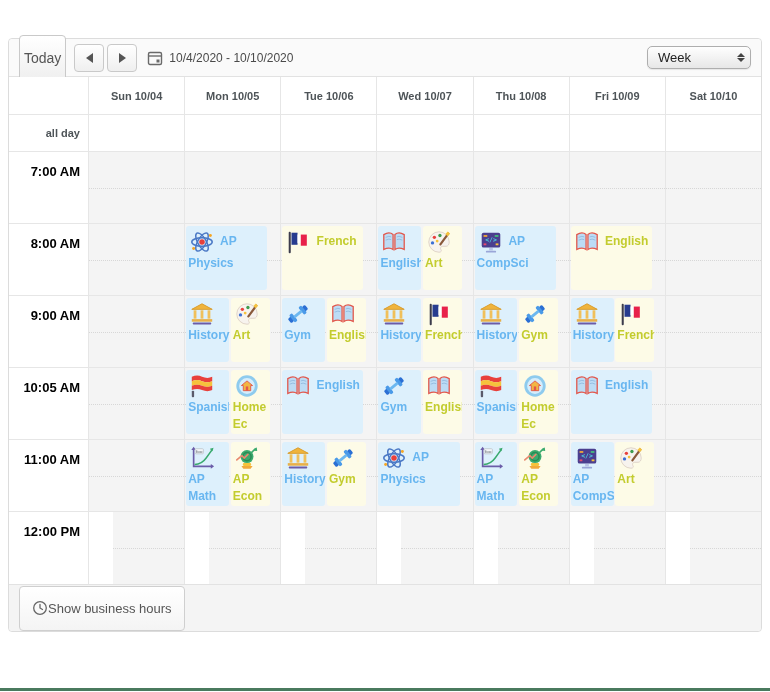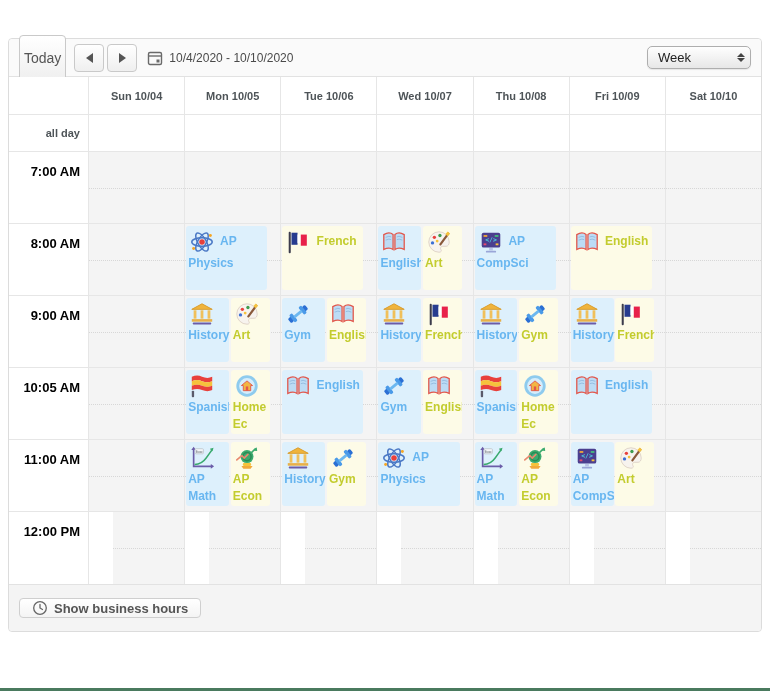--- a/index.html
+++ b/index.html
@@ -69,22 +69,22 @@
   .ev.yellow { background: #fdfbe7; color: #c3cc2e; }
   .ev.single { left: 1px; right: 13px; }
   .ev.left   { left: 1px; width: 45%; }
   .ev.right  { left: 48%; right: 11%; }
   .ev .ev-icon { width: 26px; height: 26px; vertical-align: middle;
     display: inline-block; margin: 1px 2px 0 1px; }
 
   
   .footerbar { height: 47px; background: #f4f4f4; border-top: 1px solid #e2e2e2;
     border-radius: 0 0 4px 4px; display: flex; align-items: center; padding: 0 10px; }
-  .btn-business { height: 20px; padding: 0 12px; gap: 6px; font-size: 13px;
-    background: linear-gradient(#ffffff,#f4f4f4); border-color: #cfcfcf; font-weight: bold; }
+  .btn-business { height: 45px; padding: 0 12px; font-size: 13px;
+    background: linear-gradient(#ffffff,#f4f4f4); border-color: #cfcfcf; }
 
   .bottom-line { position: absolute; left: 0; right: 0; bottom: 1px; height: 3px;
     background: #4a7a5e; }
 </style>
 </head>
 <body>
 
 <div class="page">
   <div class="scheduler">
 

